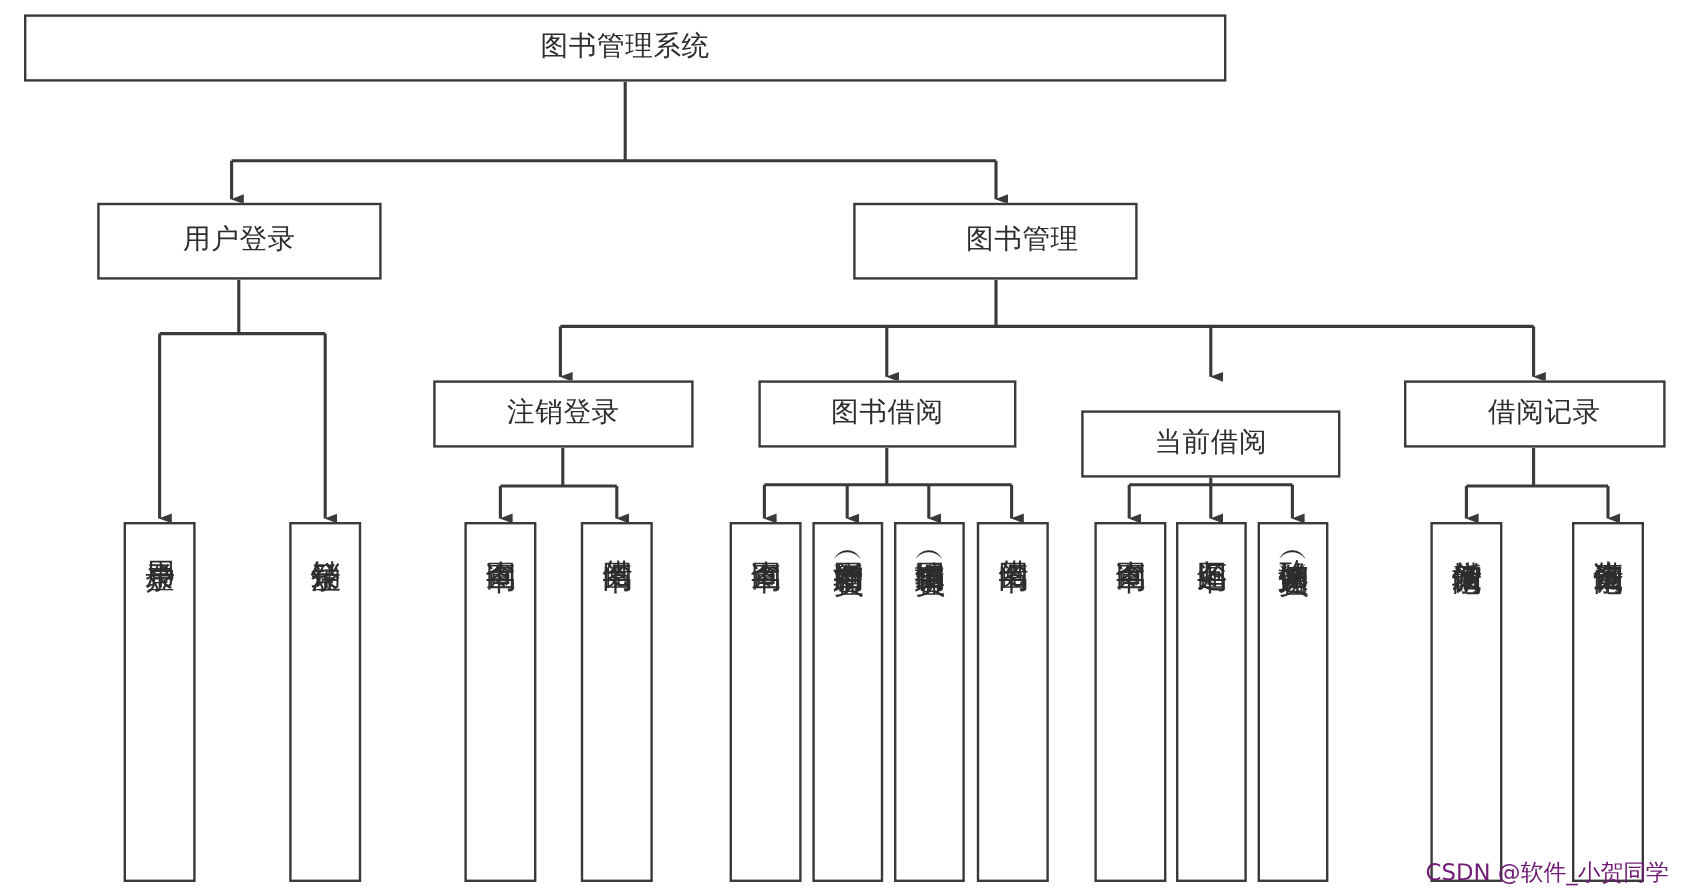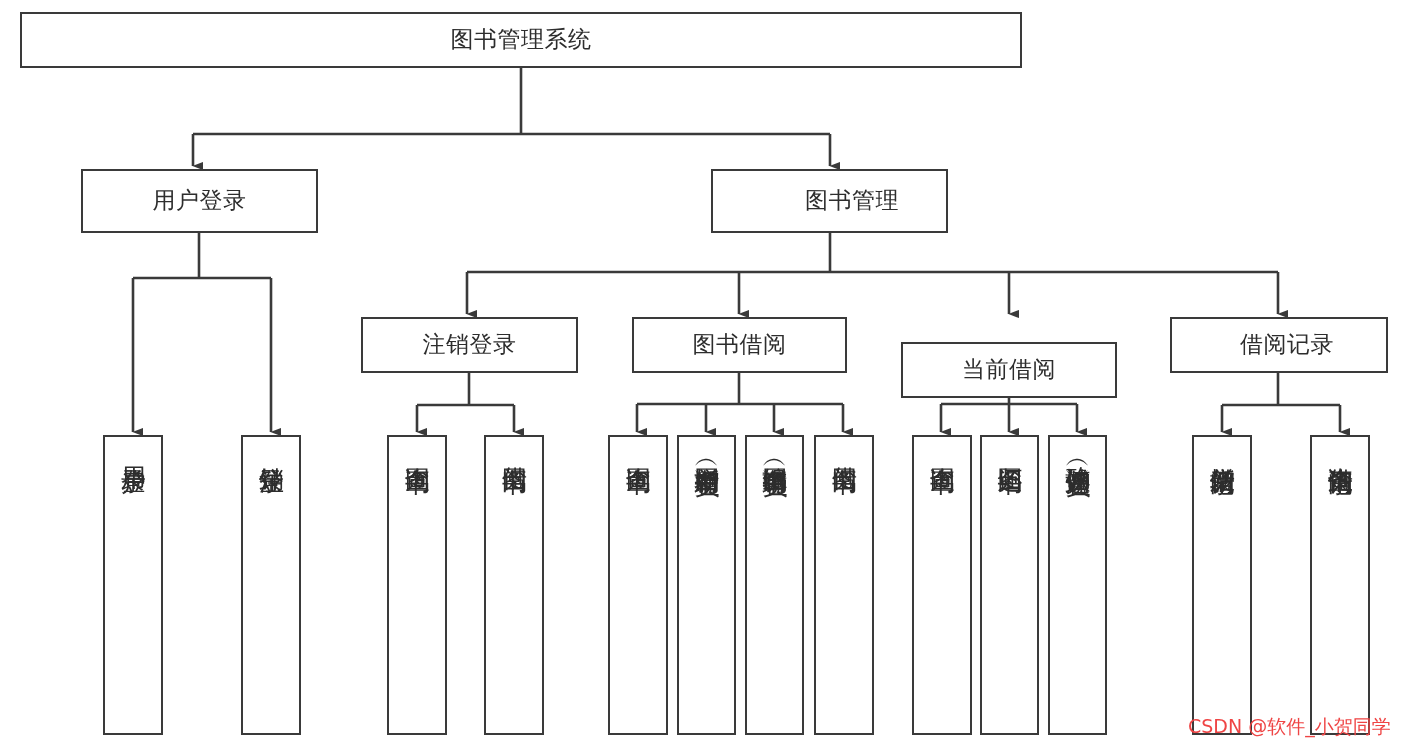--- a/index.html
+++ b/index.html
@@ -64,21 +64,21 @@
     writing-mode: vertical-rl;
     text-orientation: upright;
     white-space: nowrap;
     letter-spacing: 1px;
   }
   #watermark {
     position: absolute;
     left: 1188px;
     top: 714px;
     font-size: 19px;
-    color: #ef4444;
+    color: #701a75;
     white-space: nowrap;
     z-index: 9;
     font-family: "DejaVu Sans", "Liberation Sans", sans-serif;
   }
 </style>
 </head>
 <body>
 
 <div id="diagram-root">
 

